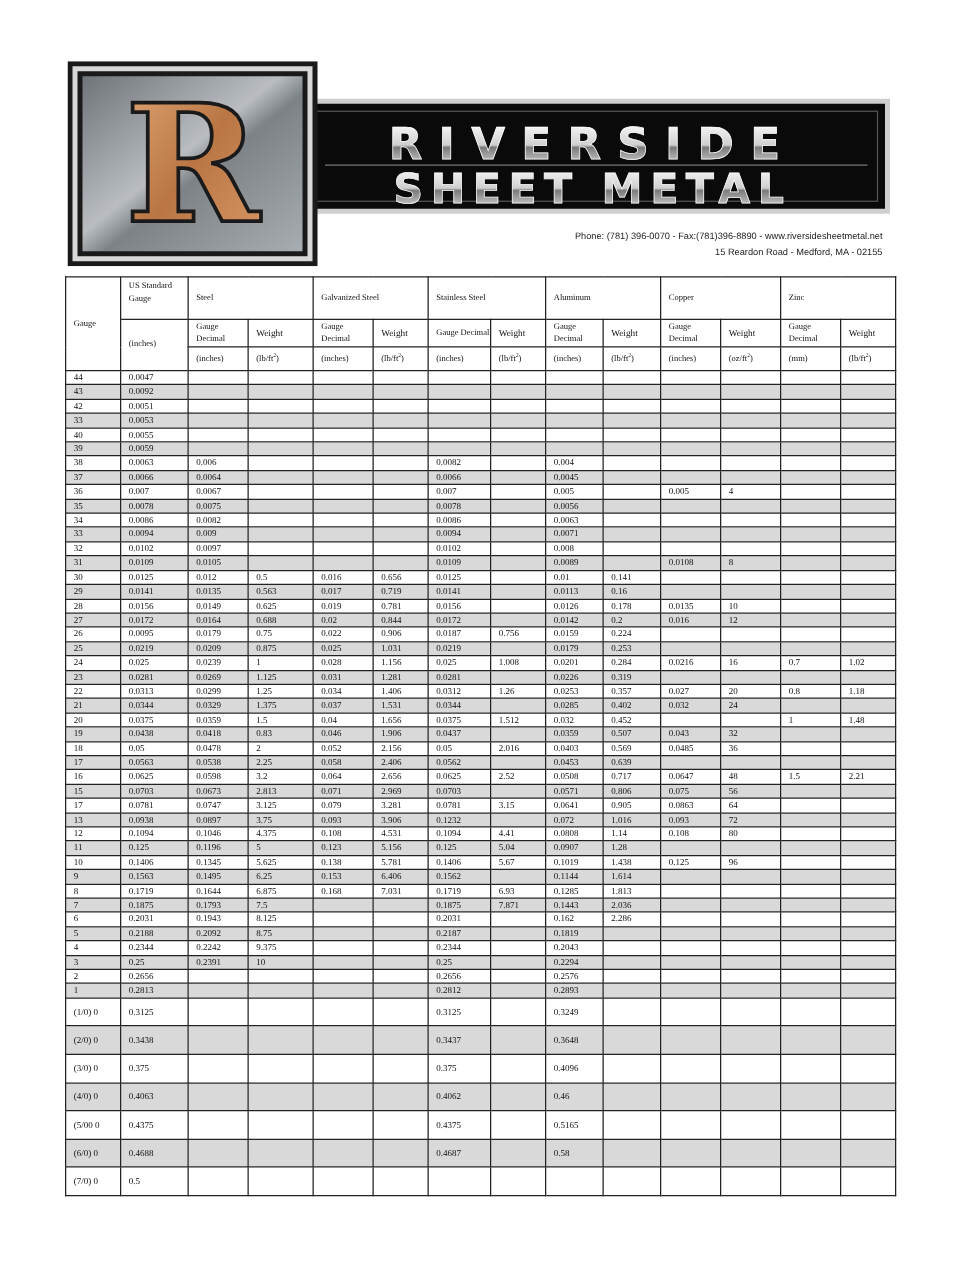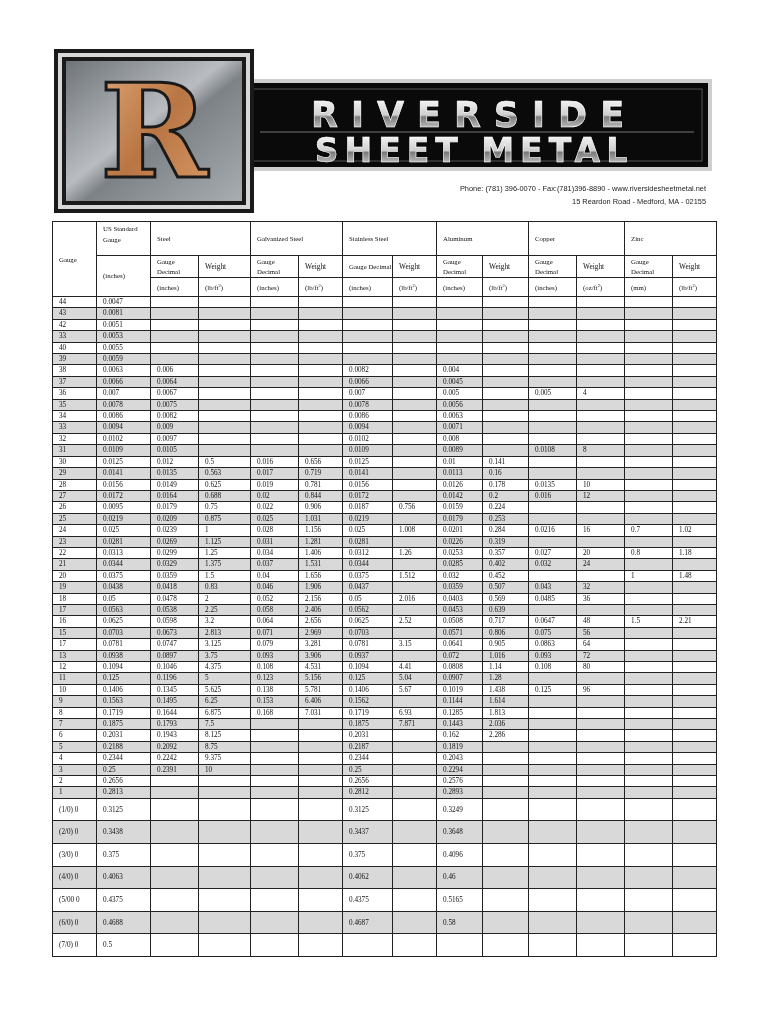--- a/index.html
+++ b/index.html
@@ -136,21 +136,21 @@
           <td></td>
           <td></td>
           <td></td>
           <td></td>
           <td></td>
           <td></td>
           <td></td>
         </tr>
         <tr class="thin">
           <td class="gauge-cell">43</td>
-          <td>0.0081</td>
+          <td>0.0092</td>
           <td></td>
           <td></td>
           <td></td>
           <td></td>
           <td></td>
           <td></td>
           <td></td>
           <td></td>
           <td></td>
           <td></td>
@@ -621,21 +621,21 @@
           <td></td>
           <td></td>
         </tr>
         <tr class="thin">
           <td class="gauge-cell">13</td>
           <td>0.0938</td>
           <td>0.0897</td>
           <td>3.75</td>
           <td>0.093</td>
           <td>3.906</td>
-          <td>0.0937</td>
+          <td>0.1232</td>
           <td></td>
           <td>0.072</td>
           <td>1.016</td>
           <td>0.093</td>
           <td>72</td>
           <td></td>
           <td></td>
         </tr>
         <tr class="thin">
           <td class="gauge-cell">12</td>

